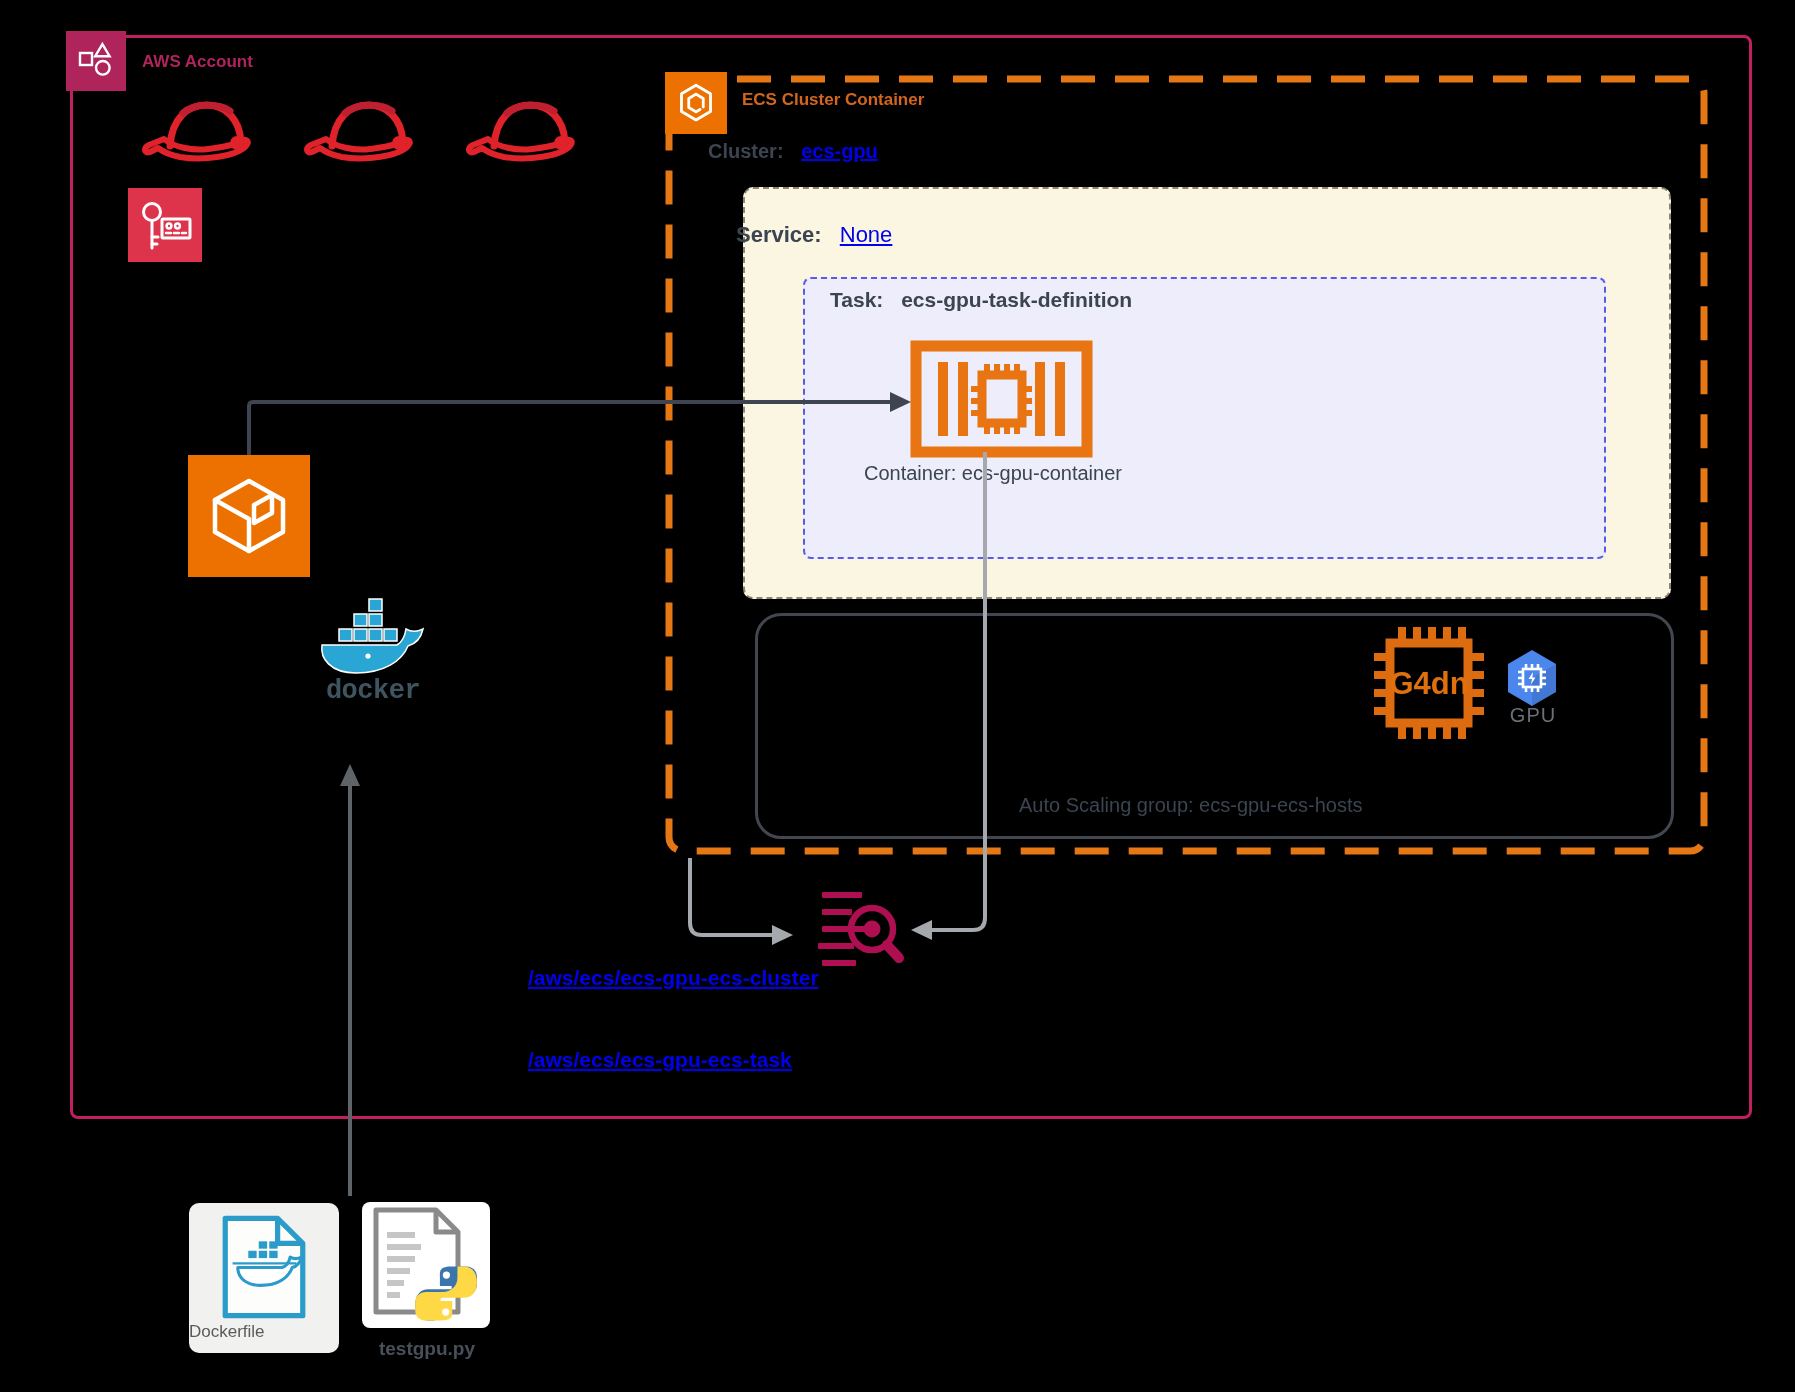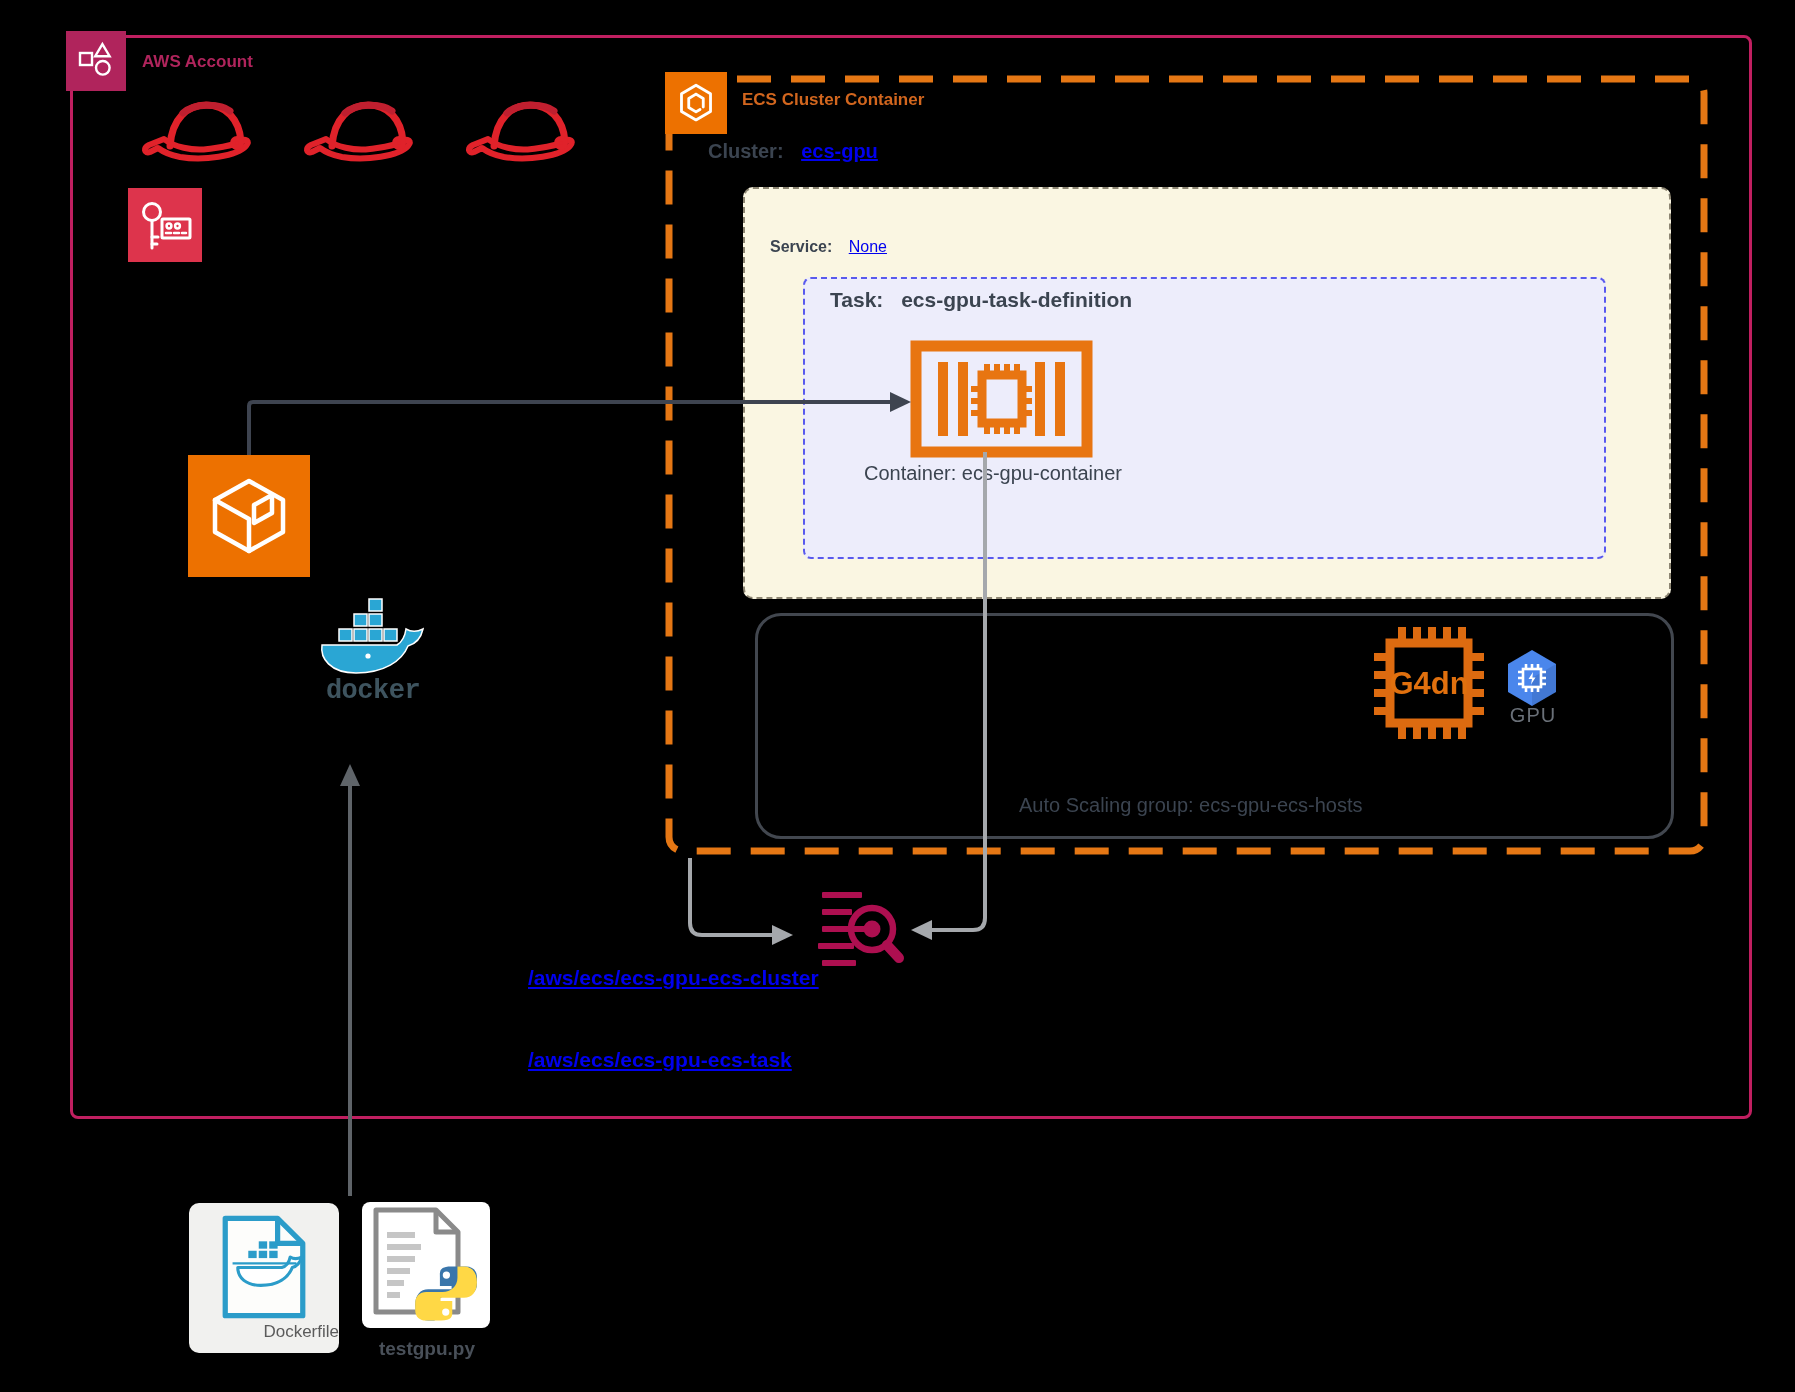--- a/index.html
+++ b/index.html
@@ -15,21 +15,21 @@
   .lnk{color:#0000ee;text-decoration:underline;cursor:pointer;}
   .service-box{left:743px;top:187px;width:924px;height:408px;background:#faf6e2;border:2px dashed #8d8673;border-radius:10px;}
   .task-box{left:803px;top:277px;width:799px;height:278px;background:#ededfb;border:2px dashed #5959ee;border-radius:8px;}
   .asg-box{left:755px;top:613px;width:913px;height:220px;border:3px solid #42474f;border-radius:26px;}
   .caption{color:#3b4450;font-size:20px;}
   .asg-label{left:1019px;top:794px;color:#3b4450;font-size:20px;}
   .loglink{font-size:21px;font-weight:bold;}
   .gpu-label{left:1502px;top:704px;width:62px;text-align:center;color:#6a7078;font-size:20px;letter-spacing:1px;}
   .docker-word{left:308px;top:676px;width:130px;text-align:center;color:#3e545f;font-weight:bold;font-size:27px;letter-spacing:-0.5px;font-family:Liberation Mono, monospace;}
   .dockerfile-card{left:189px;top:1203px;width:150px;height:150px;background:#f1f1ef;border-radius:10px;}
-  .dockerfile-label{left:189px;top:1322px;width:150px;text-align:right;color:#5b5b5b;font-size:17px;}
+  .dockerfile-label{left:189px;top:1322px;width:150px;text-align:left;color:#5b5b5b;font-size:17px;}
   .py-card{left:362px;top:1202px;width:128px;height:126px;background:#ffffff;border-radius:8px;}
   .py-label{left:352px;top:1338px;width:150px;text-align:center;color:#495059;font-weight:bold;font-size:19px;}
   .arrows{left:0;top:0;pointer-events:none;z-index:7;}
   .z6{z-index:6;} .z5{z-index:5;} .z4{z-index:4;}
 </style>
 </head>
 <body>
 
 <div id="page">
 
@@ -130,21 +130,21 @@
     </svg>
   </div>
   <div class="abs ecs-title">ECS Cluster Container</div>
 
   <div class="abs line" style="left:708px;top:140px;font-size:20px;">
     <span>Cluster:</span>
     <span class="lnk" style="margin-left:12px;">ecs-gpu</span>
   </div>
 
   <div class="abs service-box z4"></div>
-  <div class="abs line z5" style="left:770px;top:222px;font-size:16px;margin-top:16px;">
+  <div class="abs line z5" style="left:736px;top:222px;font-size:22px;">
     <span>Service:</span>
     <span class="lnk" style="margin-left:12px;font-weight:normal;">None</span>
   </div>
 
   <div class="abs task-box z4"></div>
   <div class="abs line z5" style="left:830px;top:288px;font-size:21px;">
     <span>Task:</span>
     <span style="margin-left:12px;">ecs-gpu-task-definition</span>
   </div>
 

